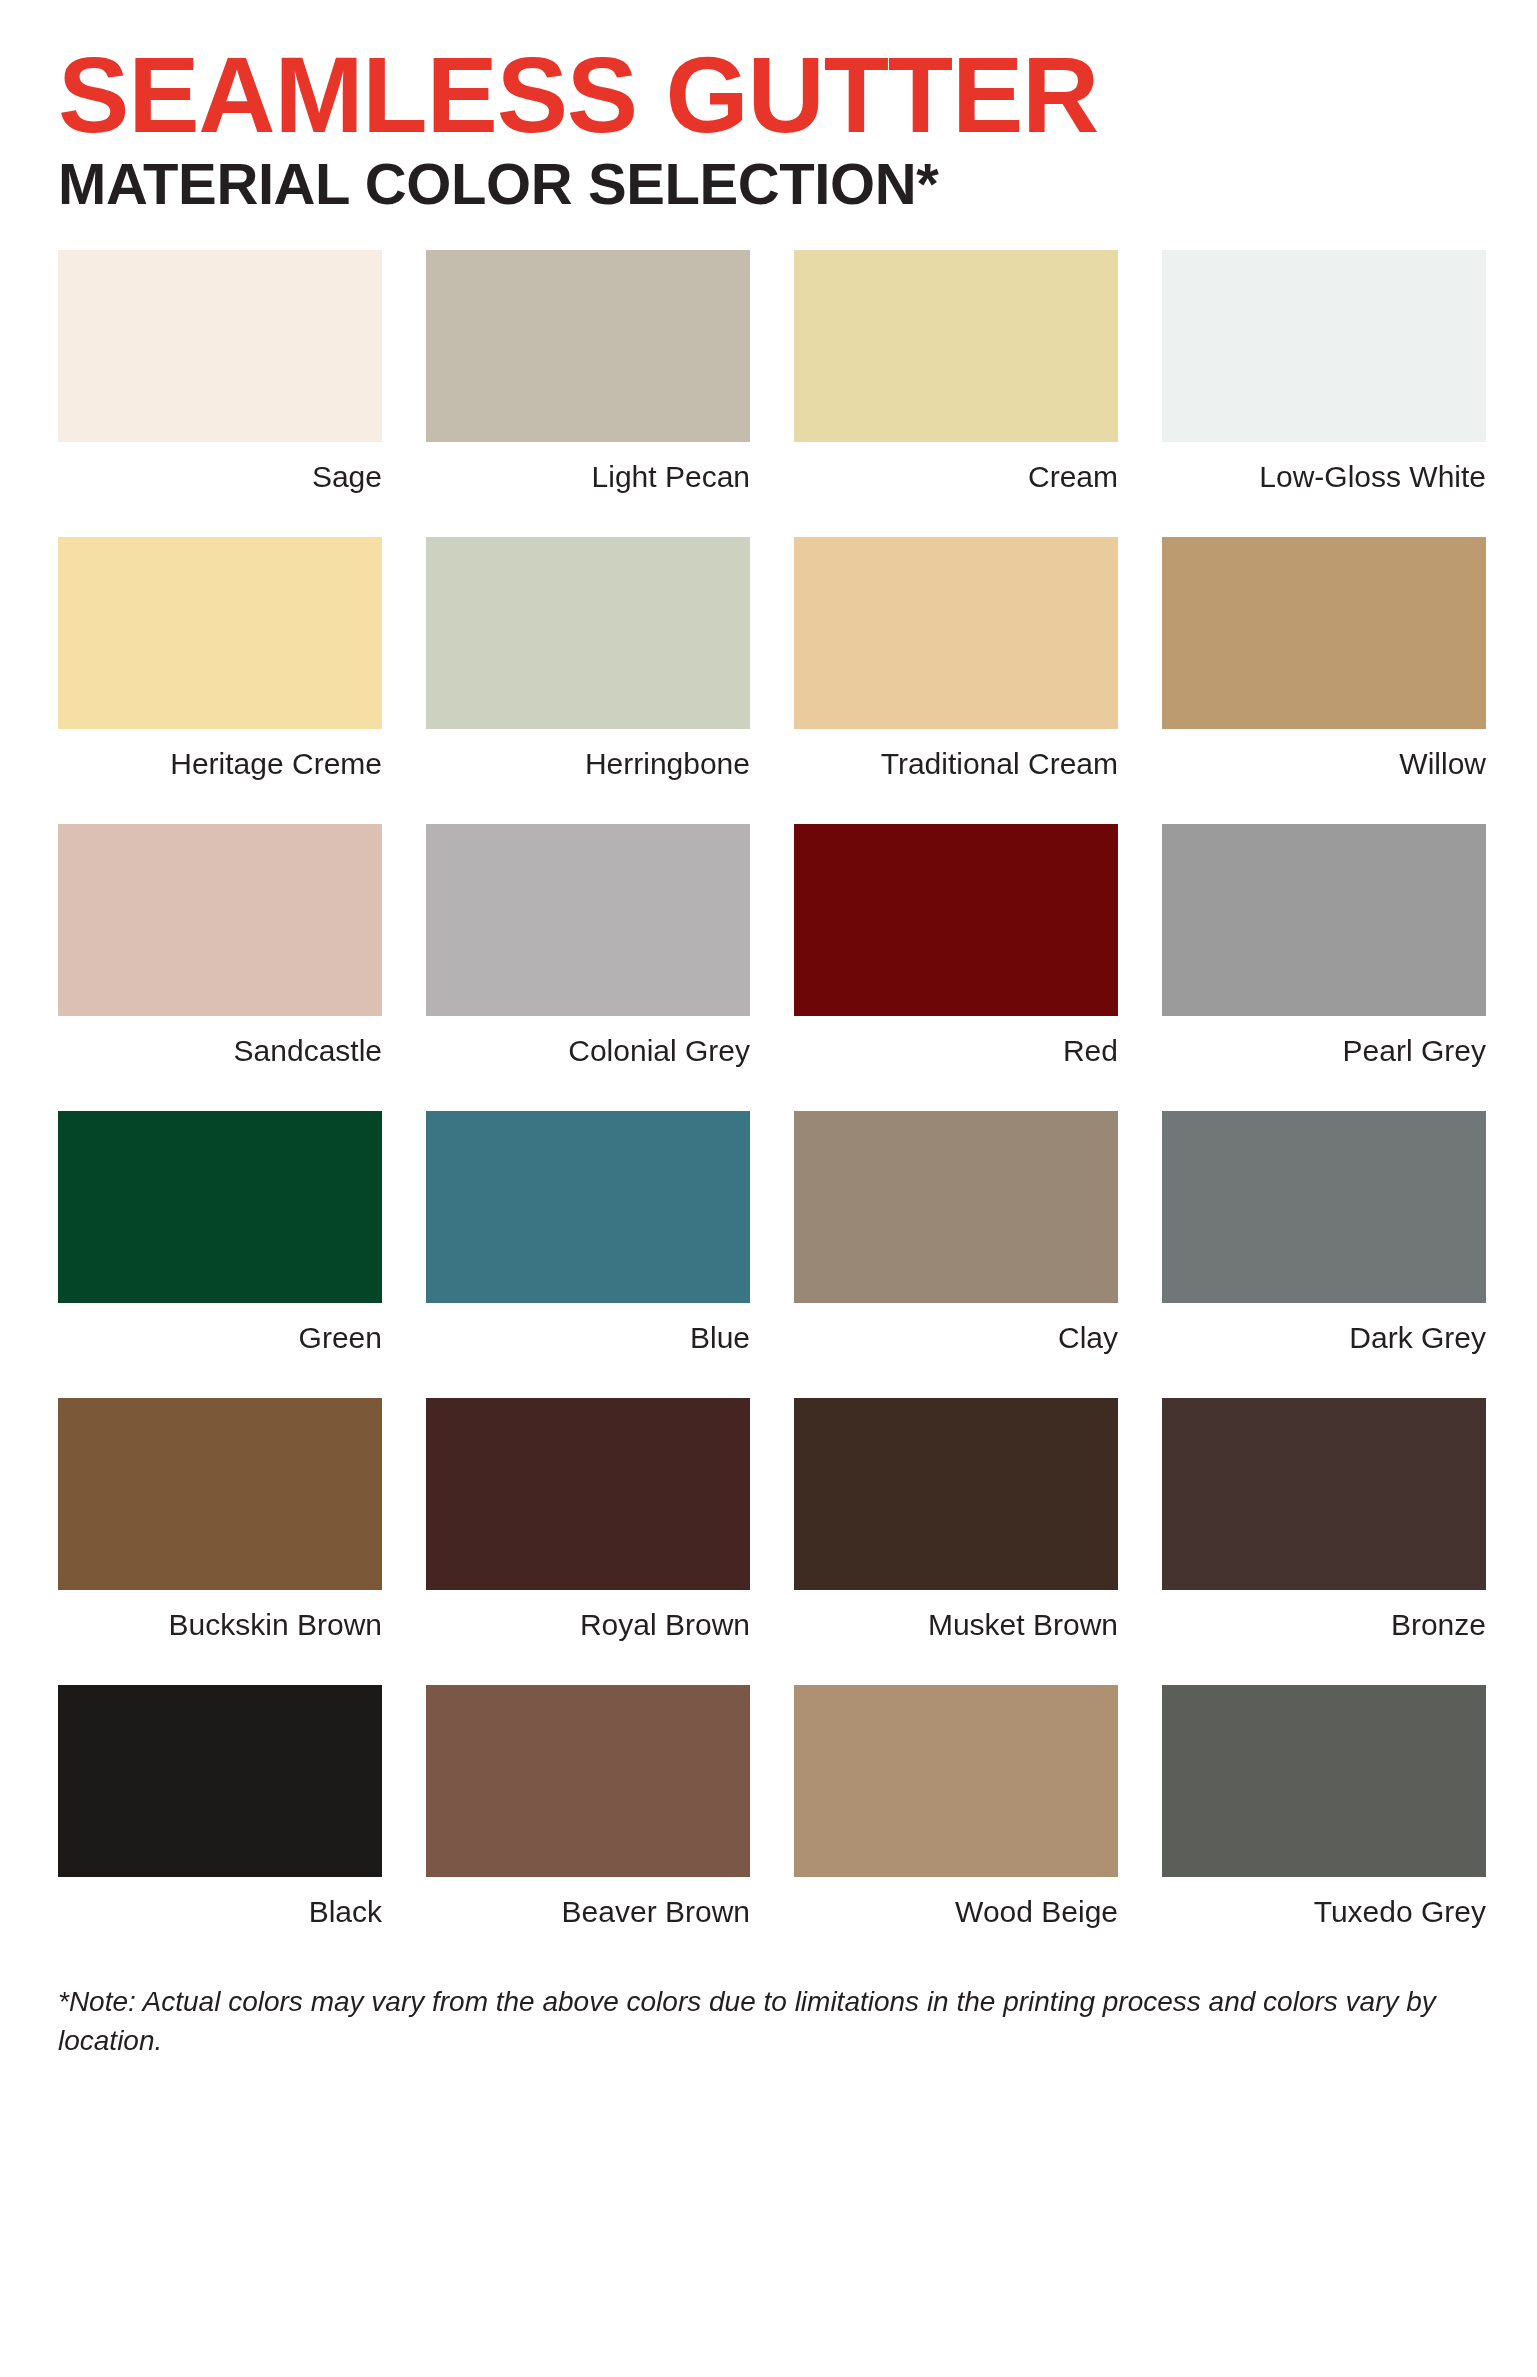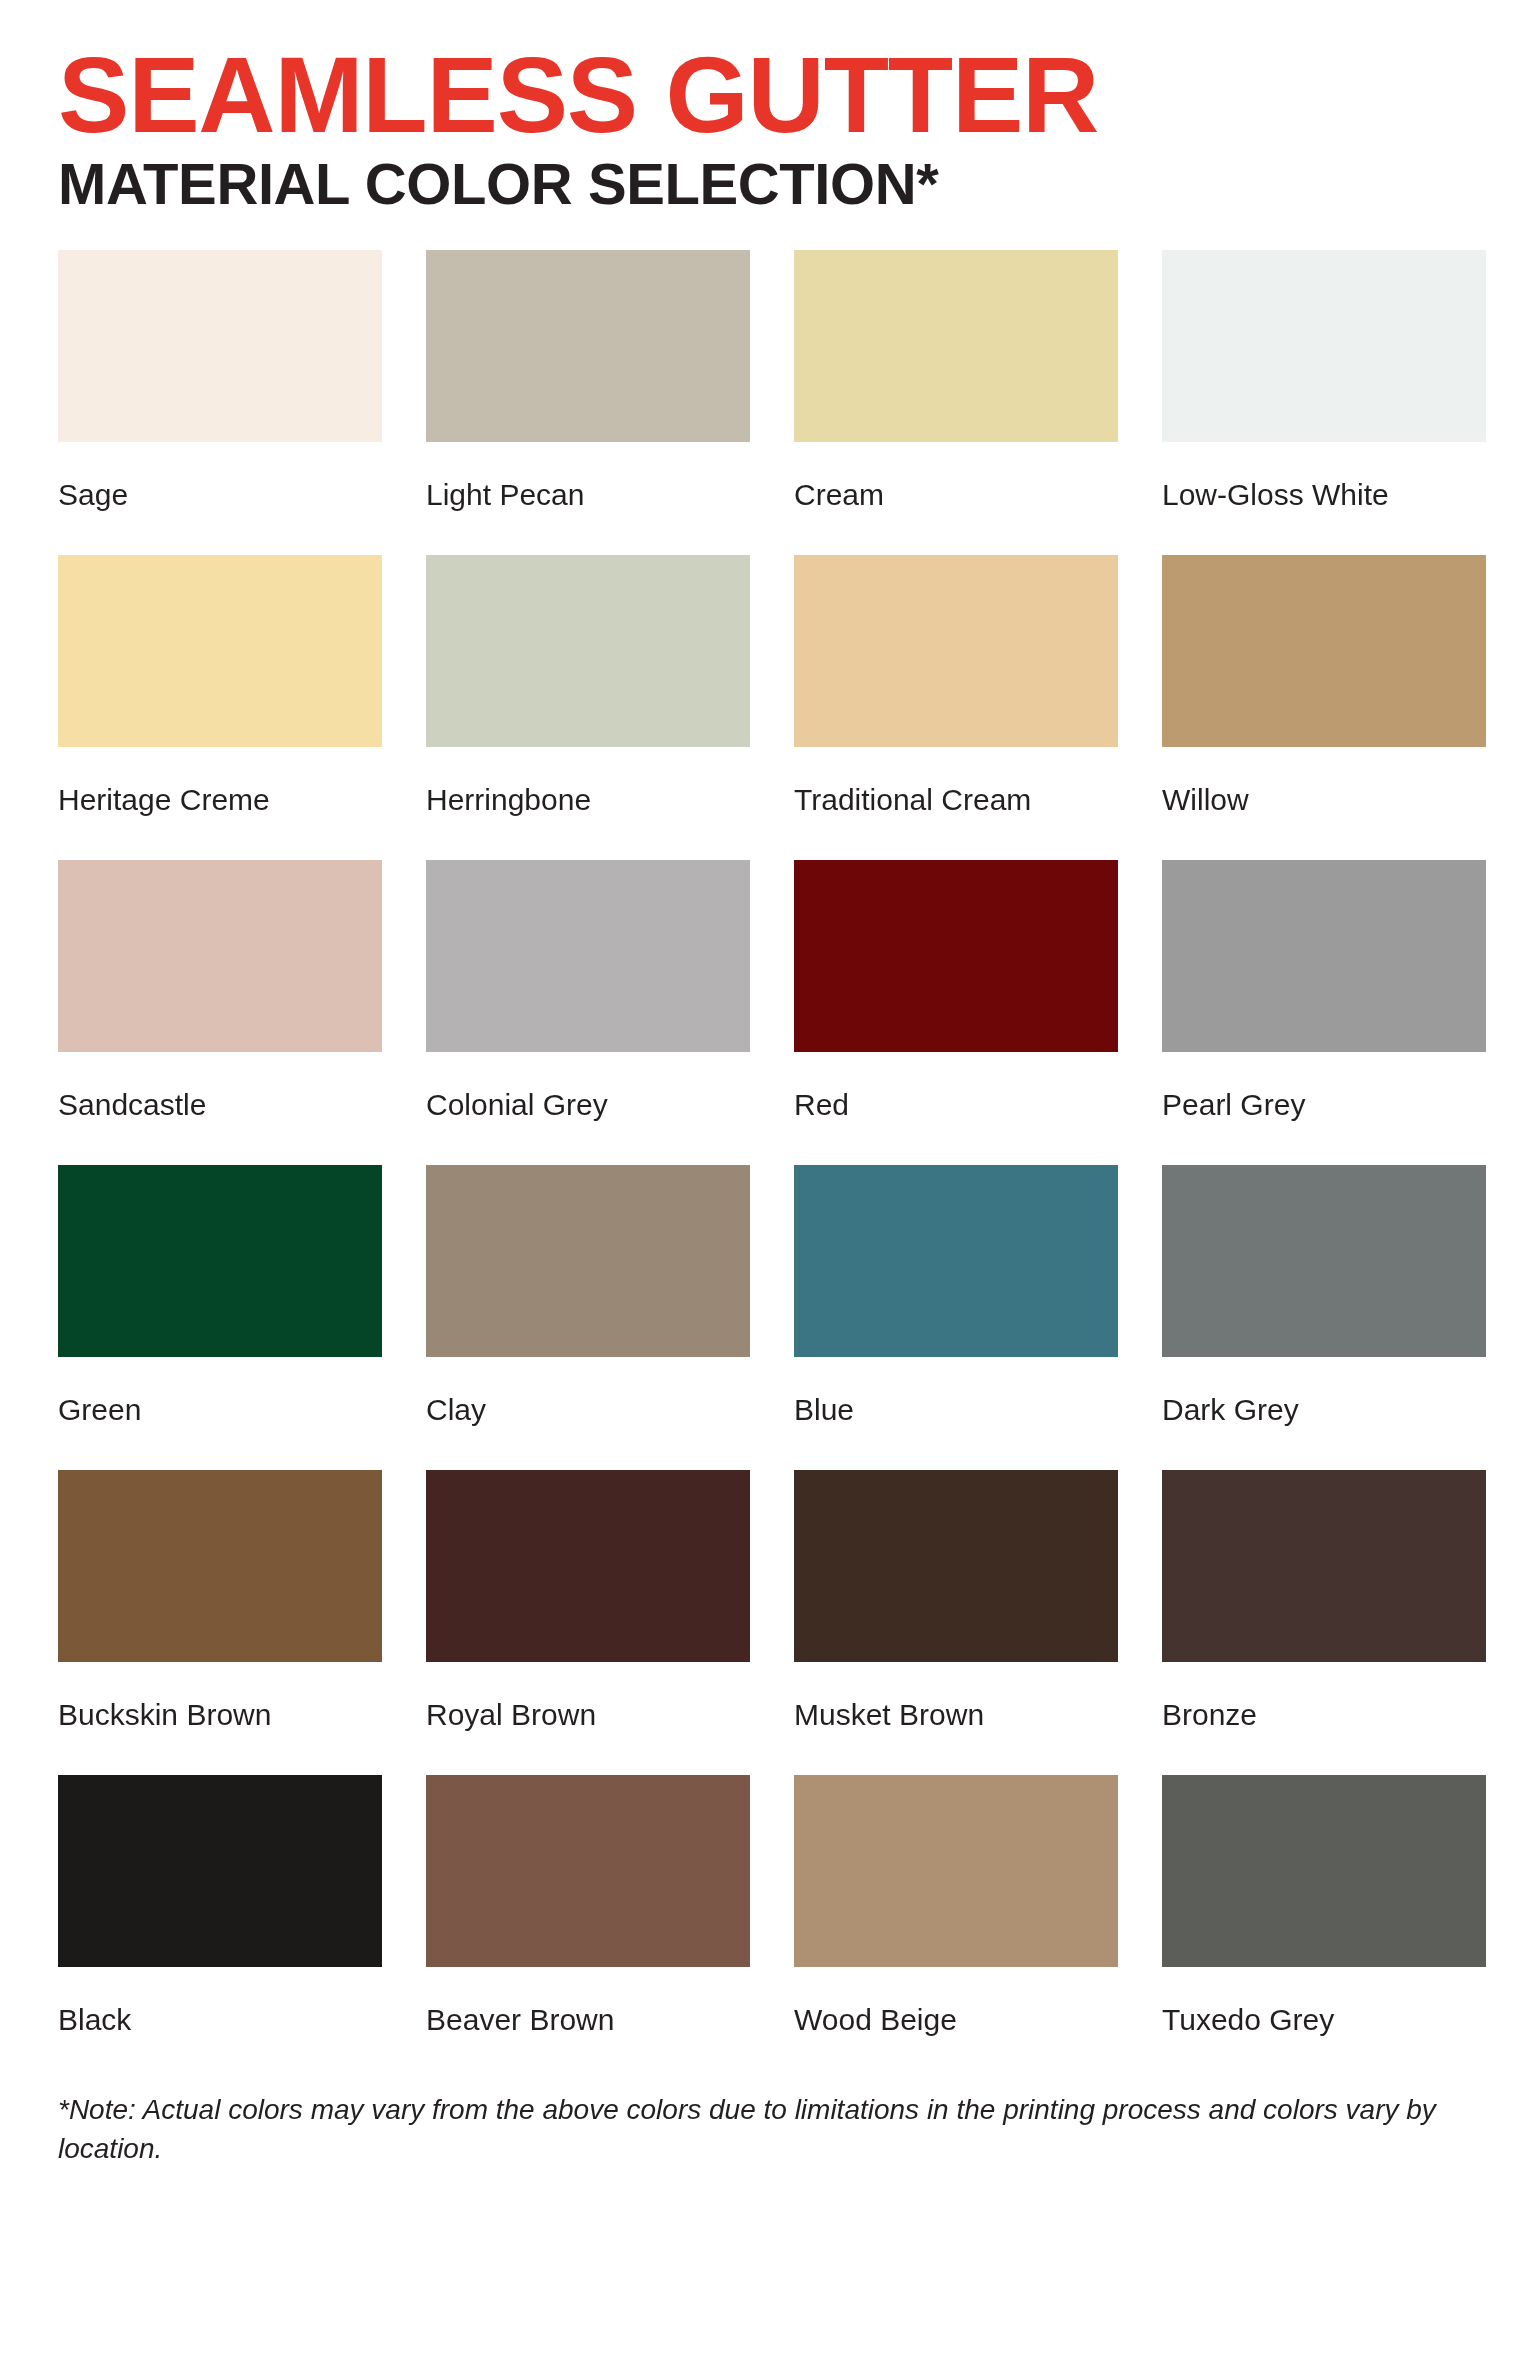--- a/index.html
+++ b/index.html
@@ -60,26 +60,26 @@
     width: 324px;
     margin-bottom: 0;
   }
   .swatch {
     width: 324px;
     height: 192px;
     display: block;
   }
   .swatch-label {
     display: block;
-    text-align: left;
+    text-align: right;
     font-family: "Liberation Sans", sans-serif;
     font-size: 30px;
     line-height: 1;
     color: #231F20;
-    padding-top: 38px;
+    padding-top: 20px;
     padding-bottom: 45px;
     white-space: nowrap;
   }
 
   
   .footnote {
     margin-top: 11.2px;
     font-family: "Liberation Sans", sans-serif;
     font-style: italic;
     font-size: 28px;
@@ -145,28 +145,28 @@
       </div>
       <div class="cell">
         <span class="swatch" style="background: rgb(155, 155, 155);"></span>
         <span class="swatch-label">Pearl Grey</span>
       </div>
       <div class="cell">
         <span class="swatch" style="background: rgb(4, 68, 39);"></span>
         <span class="swatch-label">Green</span>
       </div>
       <div class="cell">
+        <span class="swatch" style="background: rgb(59, 116, 131);"></span>
+        <span class="swatch-label">Blue</span>
+      </div>
+      <div class="cell">
         <span class="swatch" style="background: rgb(153, 136, 118);"></span>
         <span class="swatch-label">Clay</span>
       </div>
       <div class="cell">
-        <span class="swatch" style="background: rgb(59, 116, 131);"></span>
-        <span class="swatch-label">Blue</span>
-      </div>
-      <div class="cell">
         <span class="swatch" style="background: rgb(113, 119, 118);"></span>
         <span class="swatch-label">Dark Grey</span>
       </div>
       <div class="cell">
         <span class="swatch" style="background: rgb(123, 88, 55);"></span>
         <span class="swatch-label">Buckskin Brown</span>
       </div>
       <div class="cell">
         <span class="swatch" style="background: rgb(68, 37, 34);"></span>
         <span class="swatch-label">Royal Brown</span>

